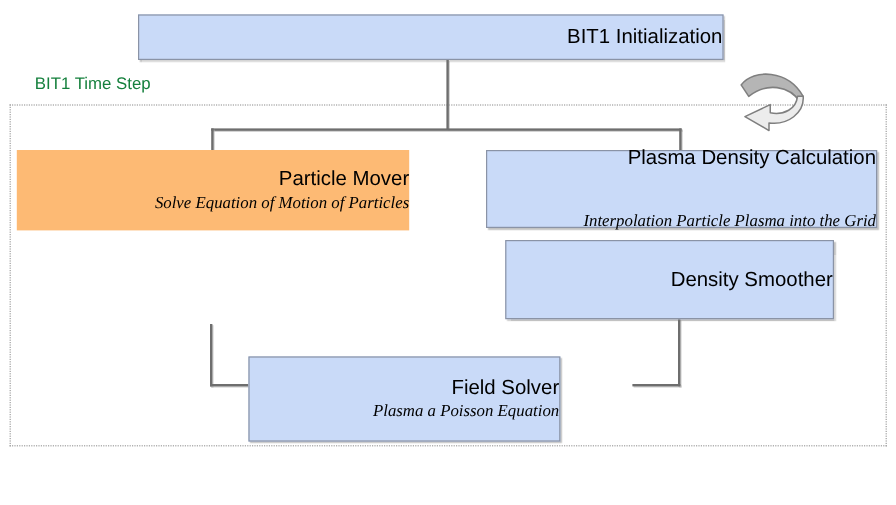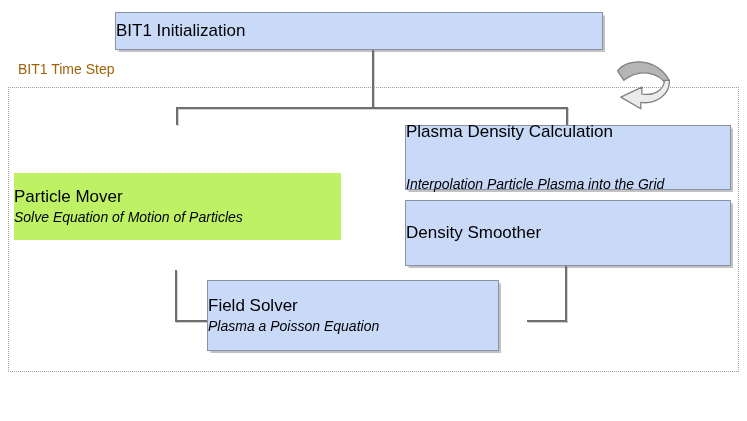--- a/index.html
+++ b/index.html
@@ -22,69 +22,69 @@
     top: 87px;
     width: 731px;
     height: 285px;
     border: 1px dotted #9e9e9e;
     box-sizing: border-box;
     z-index: 0;
     background: transparent;
   }
   .timestep-label {
     position: absolute;
-    left: 18px;
+    left: 29px;
     top: 61px;
     font-size: 14px;
-    color: #a16207;
+    color: #15803d;
     z-index: 2;
     white-space: nowrap;
   }
   
   .line {
     position: absolute;
     background: #6e6e6e;
     box-shadow: 1px 1px 0 rgba(176,176,176,0.55);
     z-index: 1;
   }
   .line.v { width: 2px; }
   .line.h { height: 2px; }
   
   .box {
     position: absolute;
     box-sizing: border-box;
     display: flex;
     flex-direction: column;
-    align-items: flex-start;
+    align-items: flex-end;
     justify-content: center;
     text-align: center;
     z-index: 2;
   }
   .box.blue {
     background: #c9daf8;
     border: 1px solid #8a93a6;
     box-shadow: 1.5px 1.5px 1px rgba(120,120,120,0.45);
   }
   .box.orange {
-    background: #bef264;
+    background: #fdba74;
     border: none;
-    margin-top: 48px;
   }
   .box .title {
     font-size: 17px;
     line-height: 1.3;
     color: #000000;
     white-space: pre-line;
   }
   .box .subtitle {
     font-size: 14px;
     font-style: italic;
     line-height: 1.25;
     color: #000000;
     margin-top: 1px;
+    font-family: Liberation Serif, serif;
   }
   .loop-arrow {
     position: absolute;
     left: 614px;
     top: 56px;
     width: 60px;
     height: 57px;
     z-index: 3;
   }
 </style>
@@ -119,22 +119,22 @@
     <div class="title">Particle Mover</div>
     <div class="subtitle">Solve Equation of Motion of Particles</div>
   </div>
 
   <div class="box blue" style="left:405px; top:125px; width:326px; height:65px;gap:32px;">
     <div class="title">Plasma Density Calculation</div>
     <div class="subtitle">Interpolation Particle Plasma into the Grid</div>
   </div>
 
 
-  <div class="box blue" style="left:405px; top:200px; width:326px; height:66px;">
+  <div class="box blue" style="left:421px; top:200px; width:274px; height:66px;">
     <div class="title">Density Smoother</div>
   </div>
 
-  <div class="box blue" style="left:207px; top:280px; width:292px; height:71px;">
+  <div class="box blue" style="left:207px; top:297px; width:260px; height:71px;">
     <div class="title">Field Solver</div>
     <div class="subtitle">Plasma a Poisson Equation</div>
   </div>
 
 </div>
 
 </body></html>

